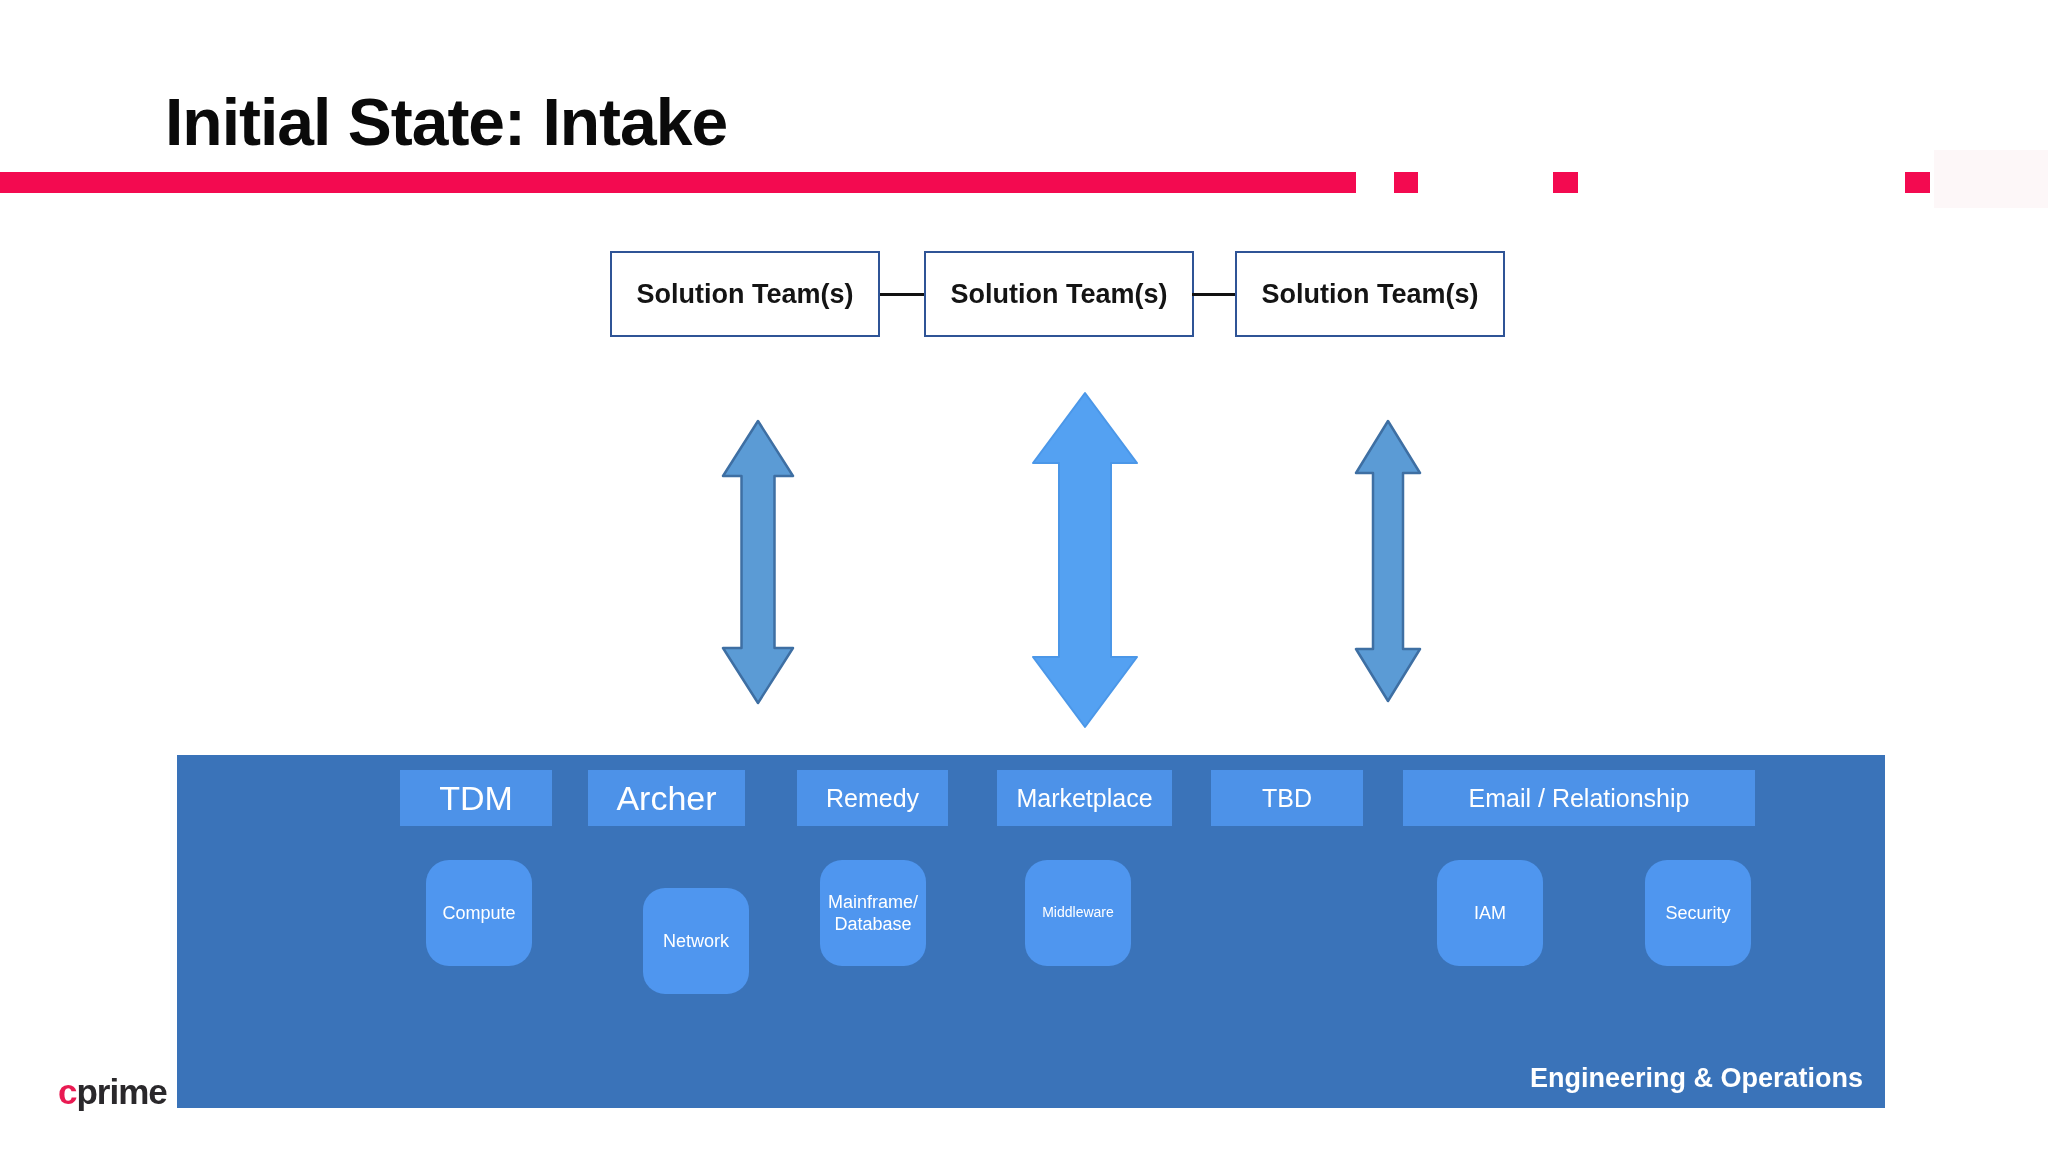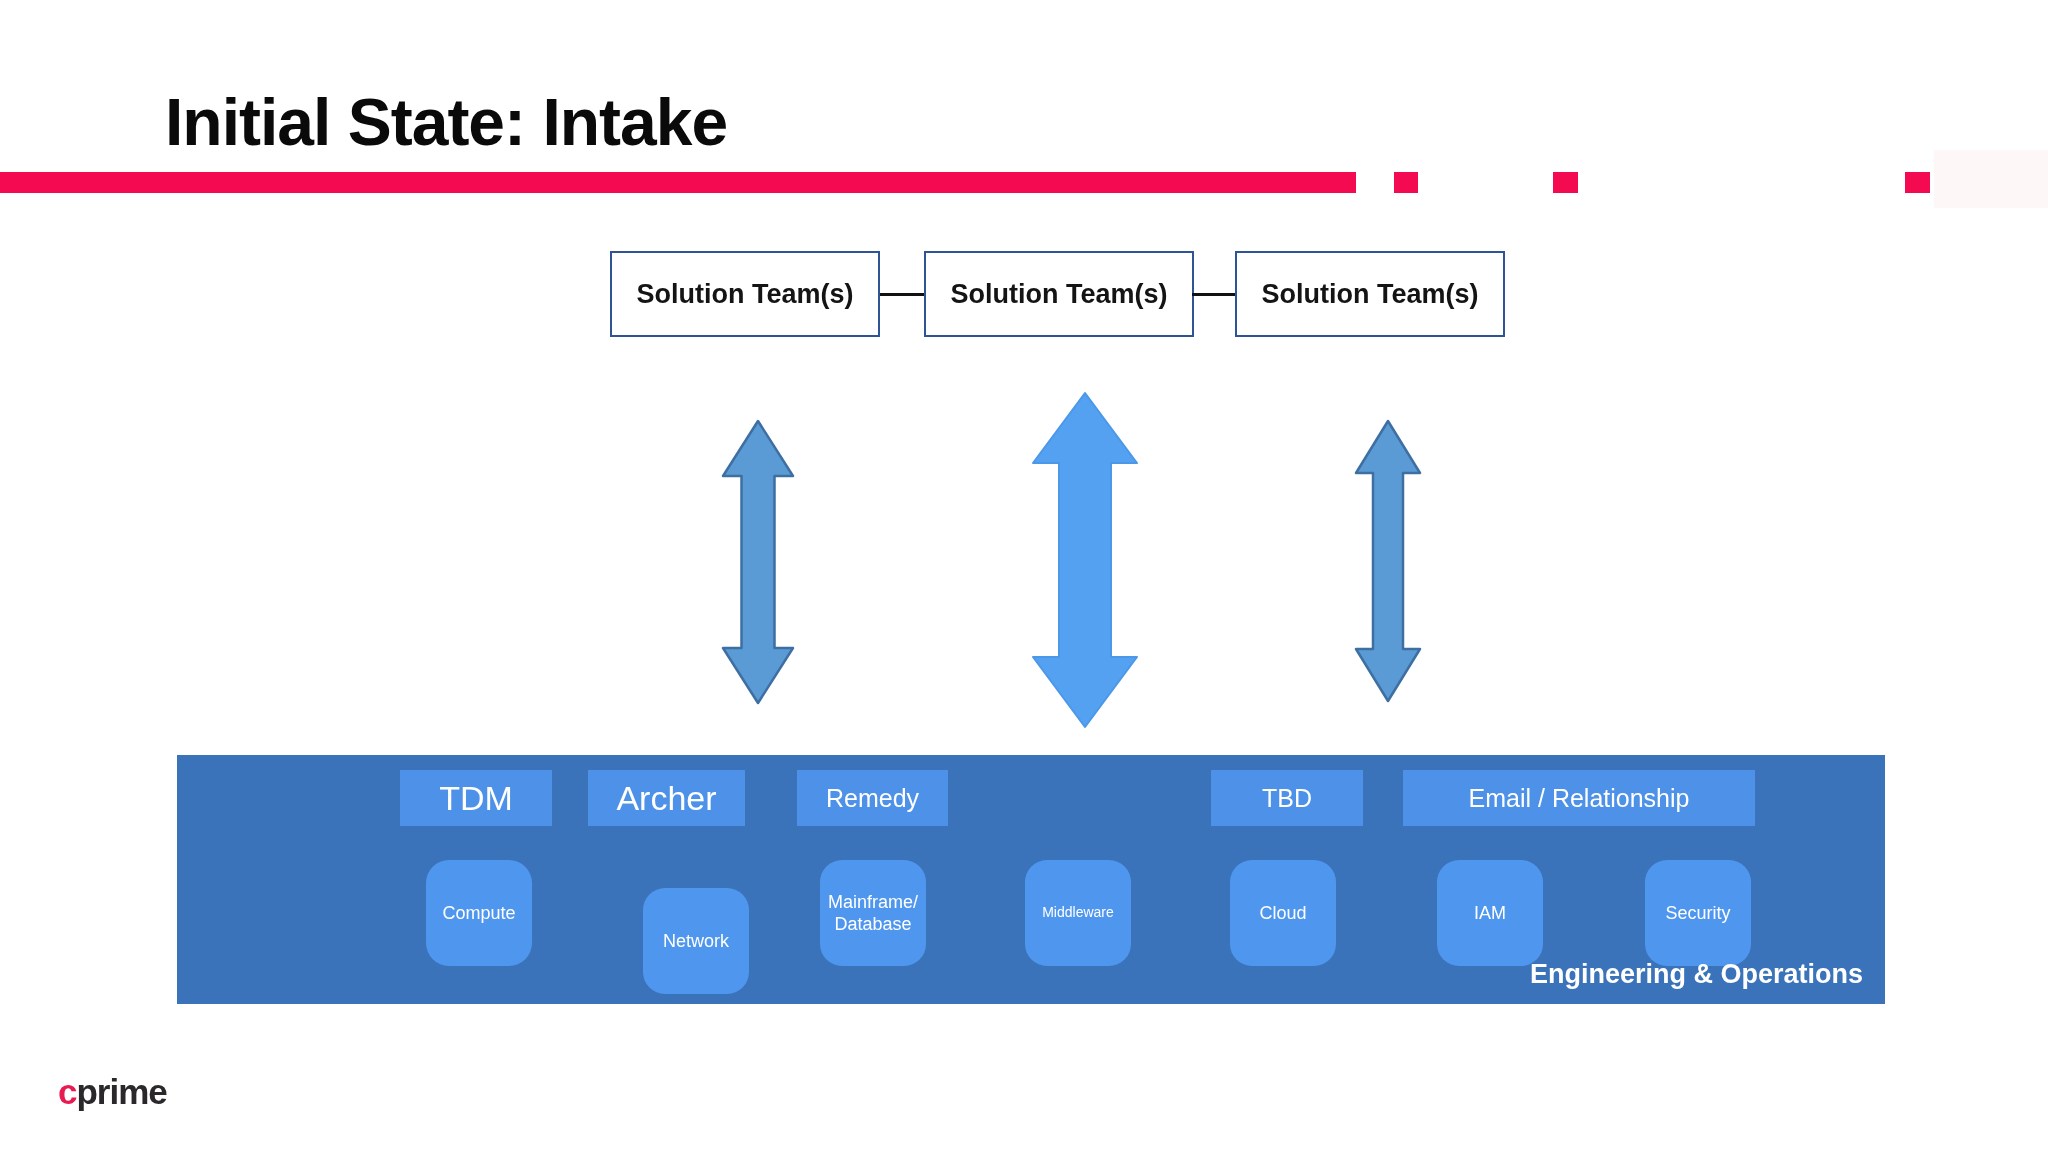--- a/index.html
+++ b/index.html
@@ -26,21 +26,21 @@
   .connector{position:absolute;top:293px;height:2.5px;background:#111;}
   .conn-1{left:880px;width:44px;} .conn-2{left:1192px;width:43px;}
 
   
   .arrow{position:absolute;}
   .arrow-left{left:721px;top:419px;}
   .arrow-mid{left:1031px;top:391px;}
   .arrow-right{left:1354px;top:419px;}
 
   
-  .platform{position:absolute;left:177px;top:755px;width:1708px;height:249px;background:#3a73b9;}
+  .platform{position:absolute;left:177px;top:755px;width:1708px;height:353px;background:#3a73b9;}
   .chip{position:absolute;top:15px;height:56px;background:#4d92e8;color:#fff;
         display:flex;align-items:center;justify-content:center;}
   .chip-lg{font-size:34px;} .chip-md{font-size:25px;}
   .chip-tdm{left:223px;width:152px;}
   .chip-archer{left:411px;width:157px;}
   .chip-remedy{left:620px;width:151px;}
   .chip-marketplace{left:820px;width:175px;}
   .chip-tbd{left:1034px;width:152px;}
   .chip-email{left:1226px;width:352px;}
   .cap{position:absolute;top:105px;width:106px;height:106px;background:#4f96ef;border-radius:22px;
@@ -93,42 +93,42 @@
   <div class="platform">
     <div class="chip chip-lg chip-tdm">
       <span>TDM</span>
     </div>
     <div class="chip chip-lg chip-archer">
       <span>Archer</span>
     </div>
     <div class="chip chip-md chip-remedy">
       <span>Remedy</span>
     </div>
+    <div class="chip chip-md chip-marketplace">
+      <span>Marketplace</span>
+    </div>
     <div class="chip chip-md chip-tbd">
       <span>TBD</span>
     </div>
     <div class="chip chip-md chip-email">
       <span>Email / Relationship</span>
     </div>
 
     <div class="cap cap-compute">
       <span>Compute</span>
     </div>
     <div class="cap cap-network">
       <span>Network</span>
     </div>
     <div class="cap cap-mainframe">
       <span>Mainframe/ Database</span>
     </div>
     <div class="cap cap-middleware">
       <span>Middleware</span>
     </div>
-    <div class="cap cap-cloud">
-      <span>Cloud</span>
-    </div>
     <div class="cap cap-iam">
       <span>IAM</span>
     </div>
     <div class="cap cap-security">
       <span>Security</span>
     </div>
 
     <div class="platform-caption">Engineering &amp; Operations</div>
   </div>
 

